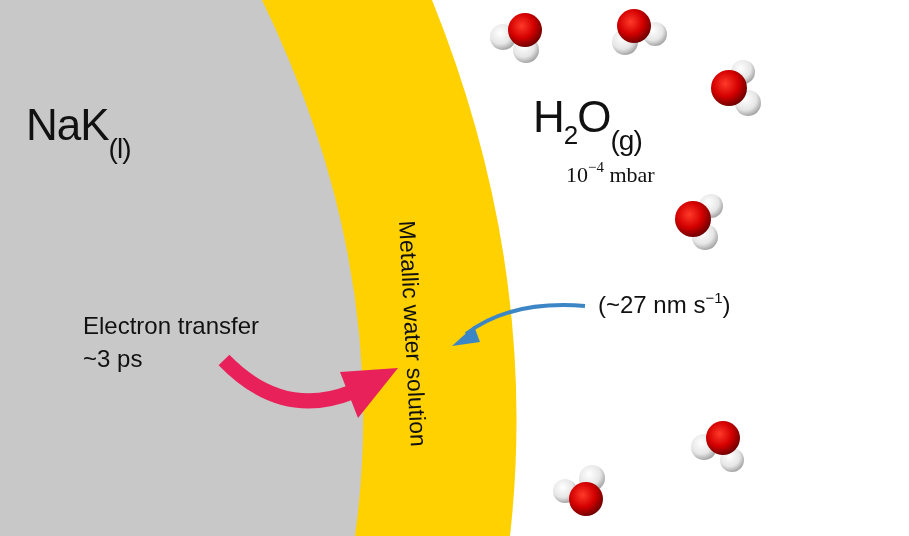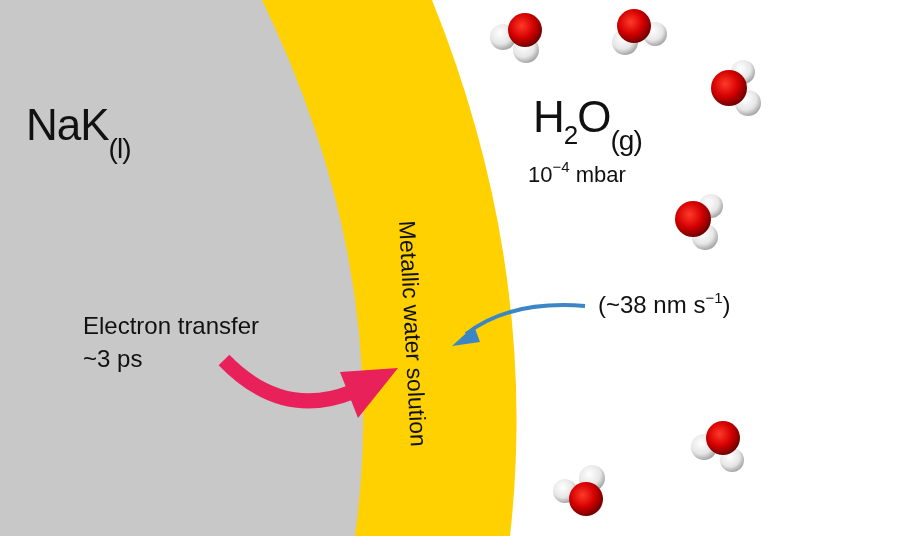--- a/index.html
+++ b/index.html
@@ -75,24 +75,24 @@
     <circle cx="565" cy="491" r="12" fill="url(#gH)"></circle>
     <circle cx="592" cy="478" r="13" fill="url(#gH)"></circle>
     <circle cx="586" cy="499" r="17" fill="url(#gO)"></circle>
   </g>
 </svg>
 
 <div class="lbl big" style="left:26px; top:100px;text-align:center;"><span>NaK</span><span class="sub">(l)</span></div>
 
 <div class="lbl big" style="left:533px; top:84px;margin-top:8px;"><span>H</span><span class="sub2" style="font-size:26px;">2</span><span>O</span><span class="sub">(g)</span></div>
 
-<div class="lbl small" style="left:528px; top:162px;"><span>10</span><span class="sup">−4</span><span> mbar</span></div>
+<div class="lbl small" style="left:566px; top:162px;font-family:Liberation Serif, serif;"><span>10</span><span class="sup">−4</span><span> mbar</span></div>
 
 <div class="lbl mid" style="left:83px; top:309px;">
   <div>Electron transfer</div>
   <div>~3 ps</div>
 </div>
 
 <div class="lbl mid" style="left:598px; top:288px;">
-  <div><span>(~38 nm s</span><span class="sup2">−1</span><span>)</span></div>
+  <div><span>(~27 nm s</span><span class="sup2">−1</span><span>)</span></div>
 </div>
 
 <div id="metallic" class="lbl" style="left:420px; top:220px; transform: rotate(87deg);">Metallic water solution</div>
 
 </body></html>

